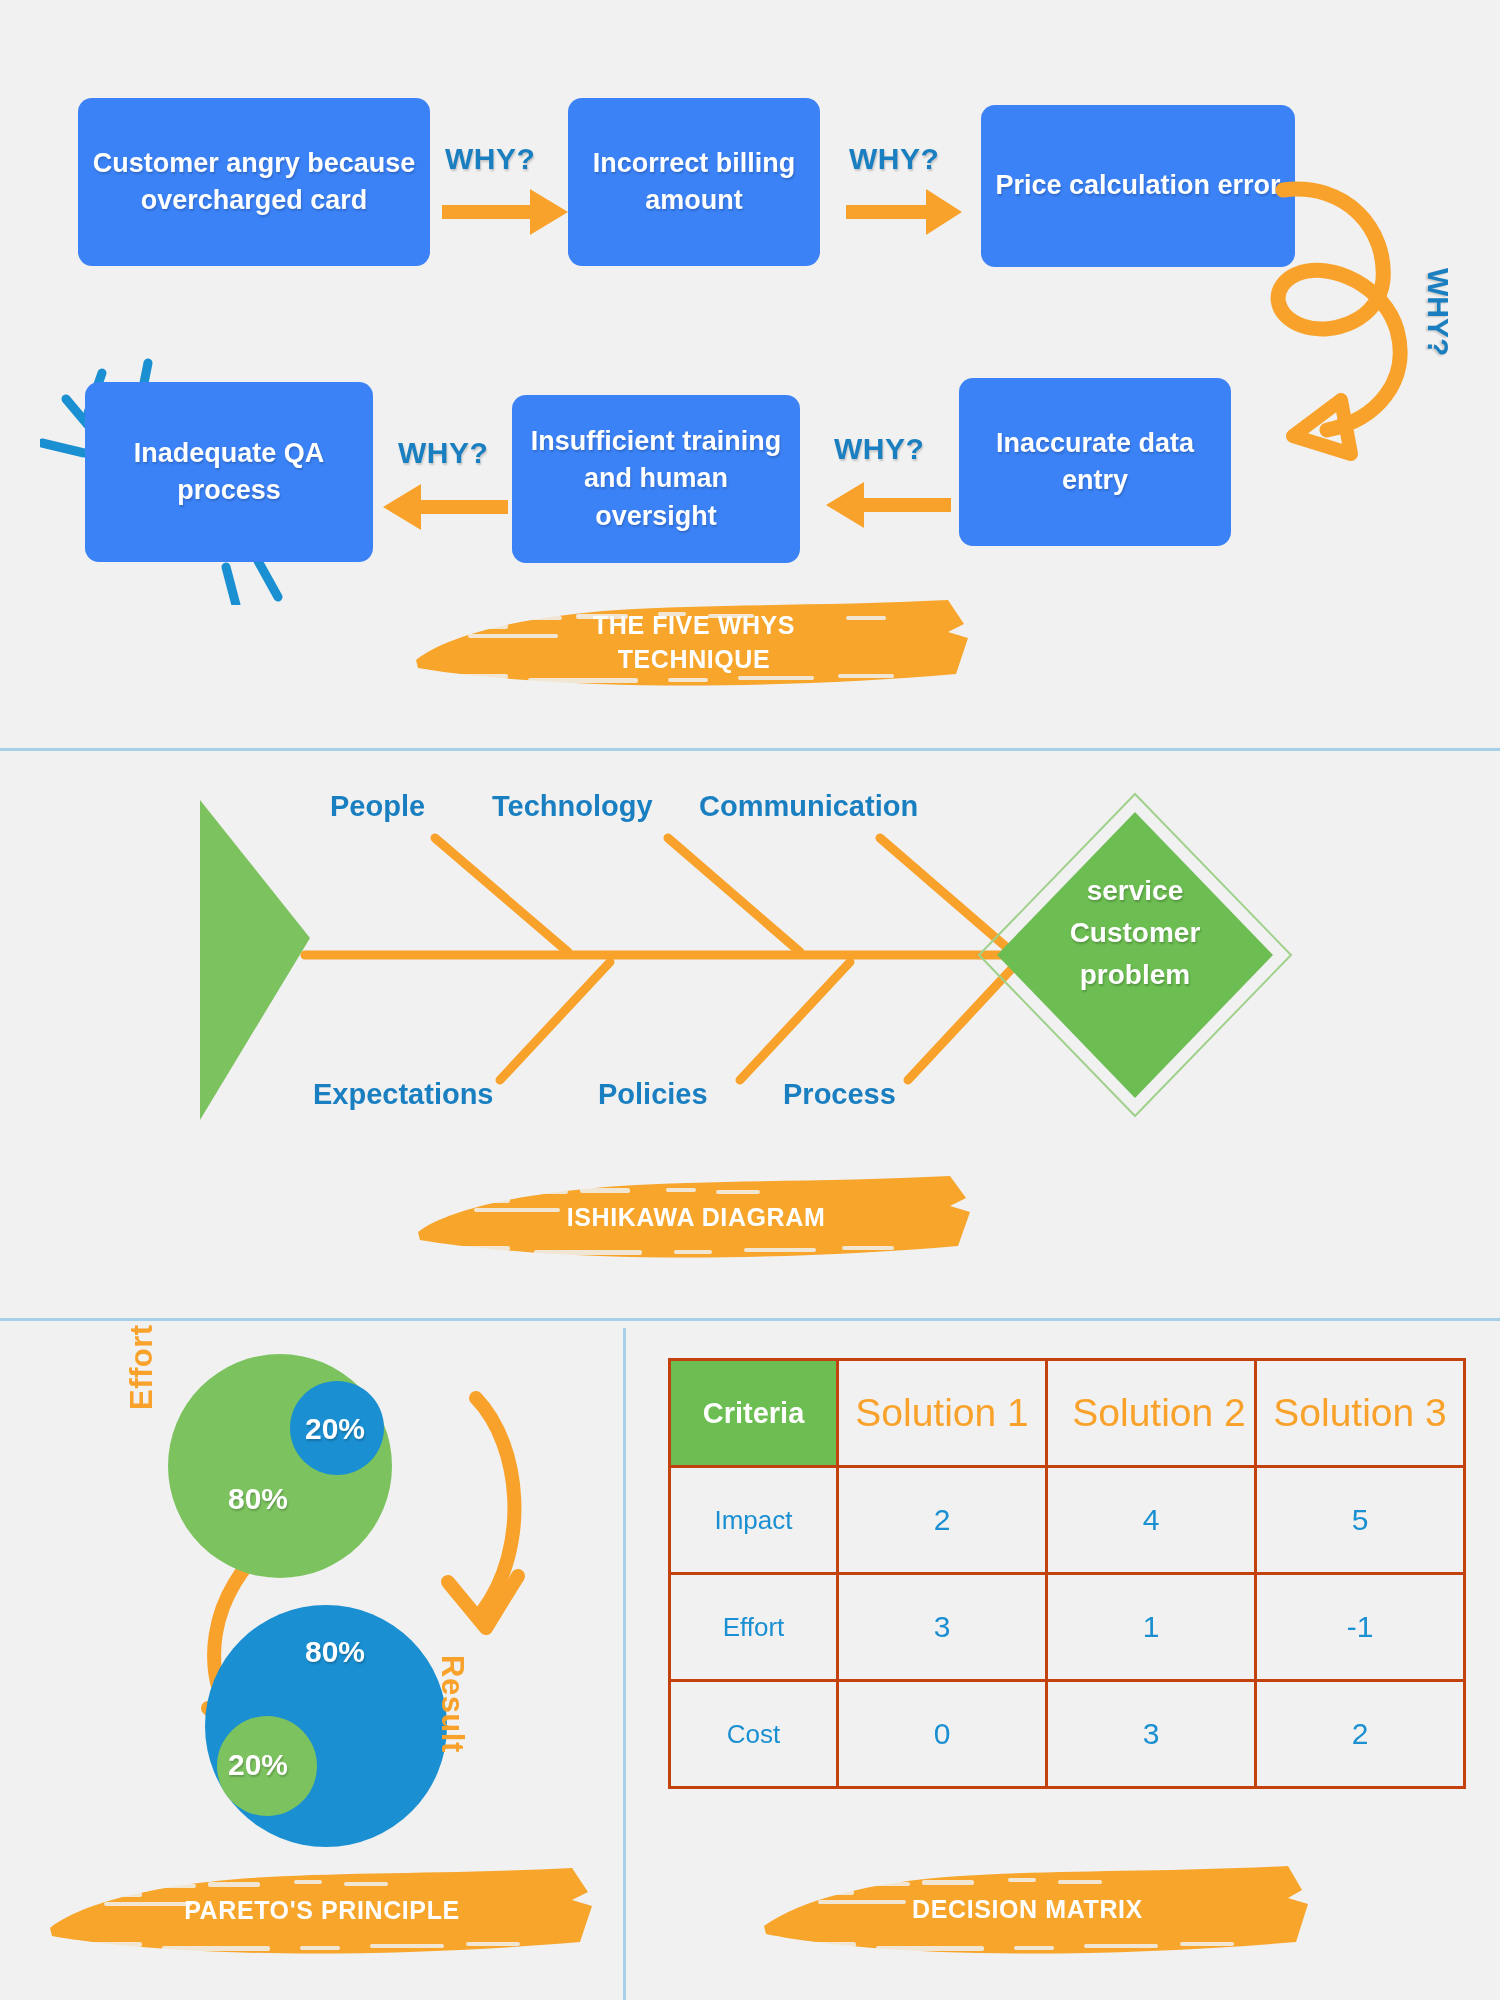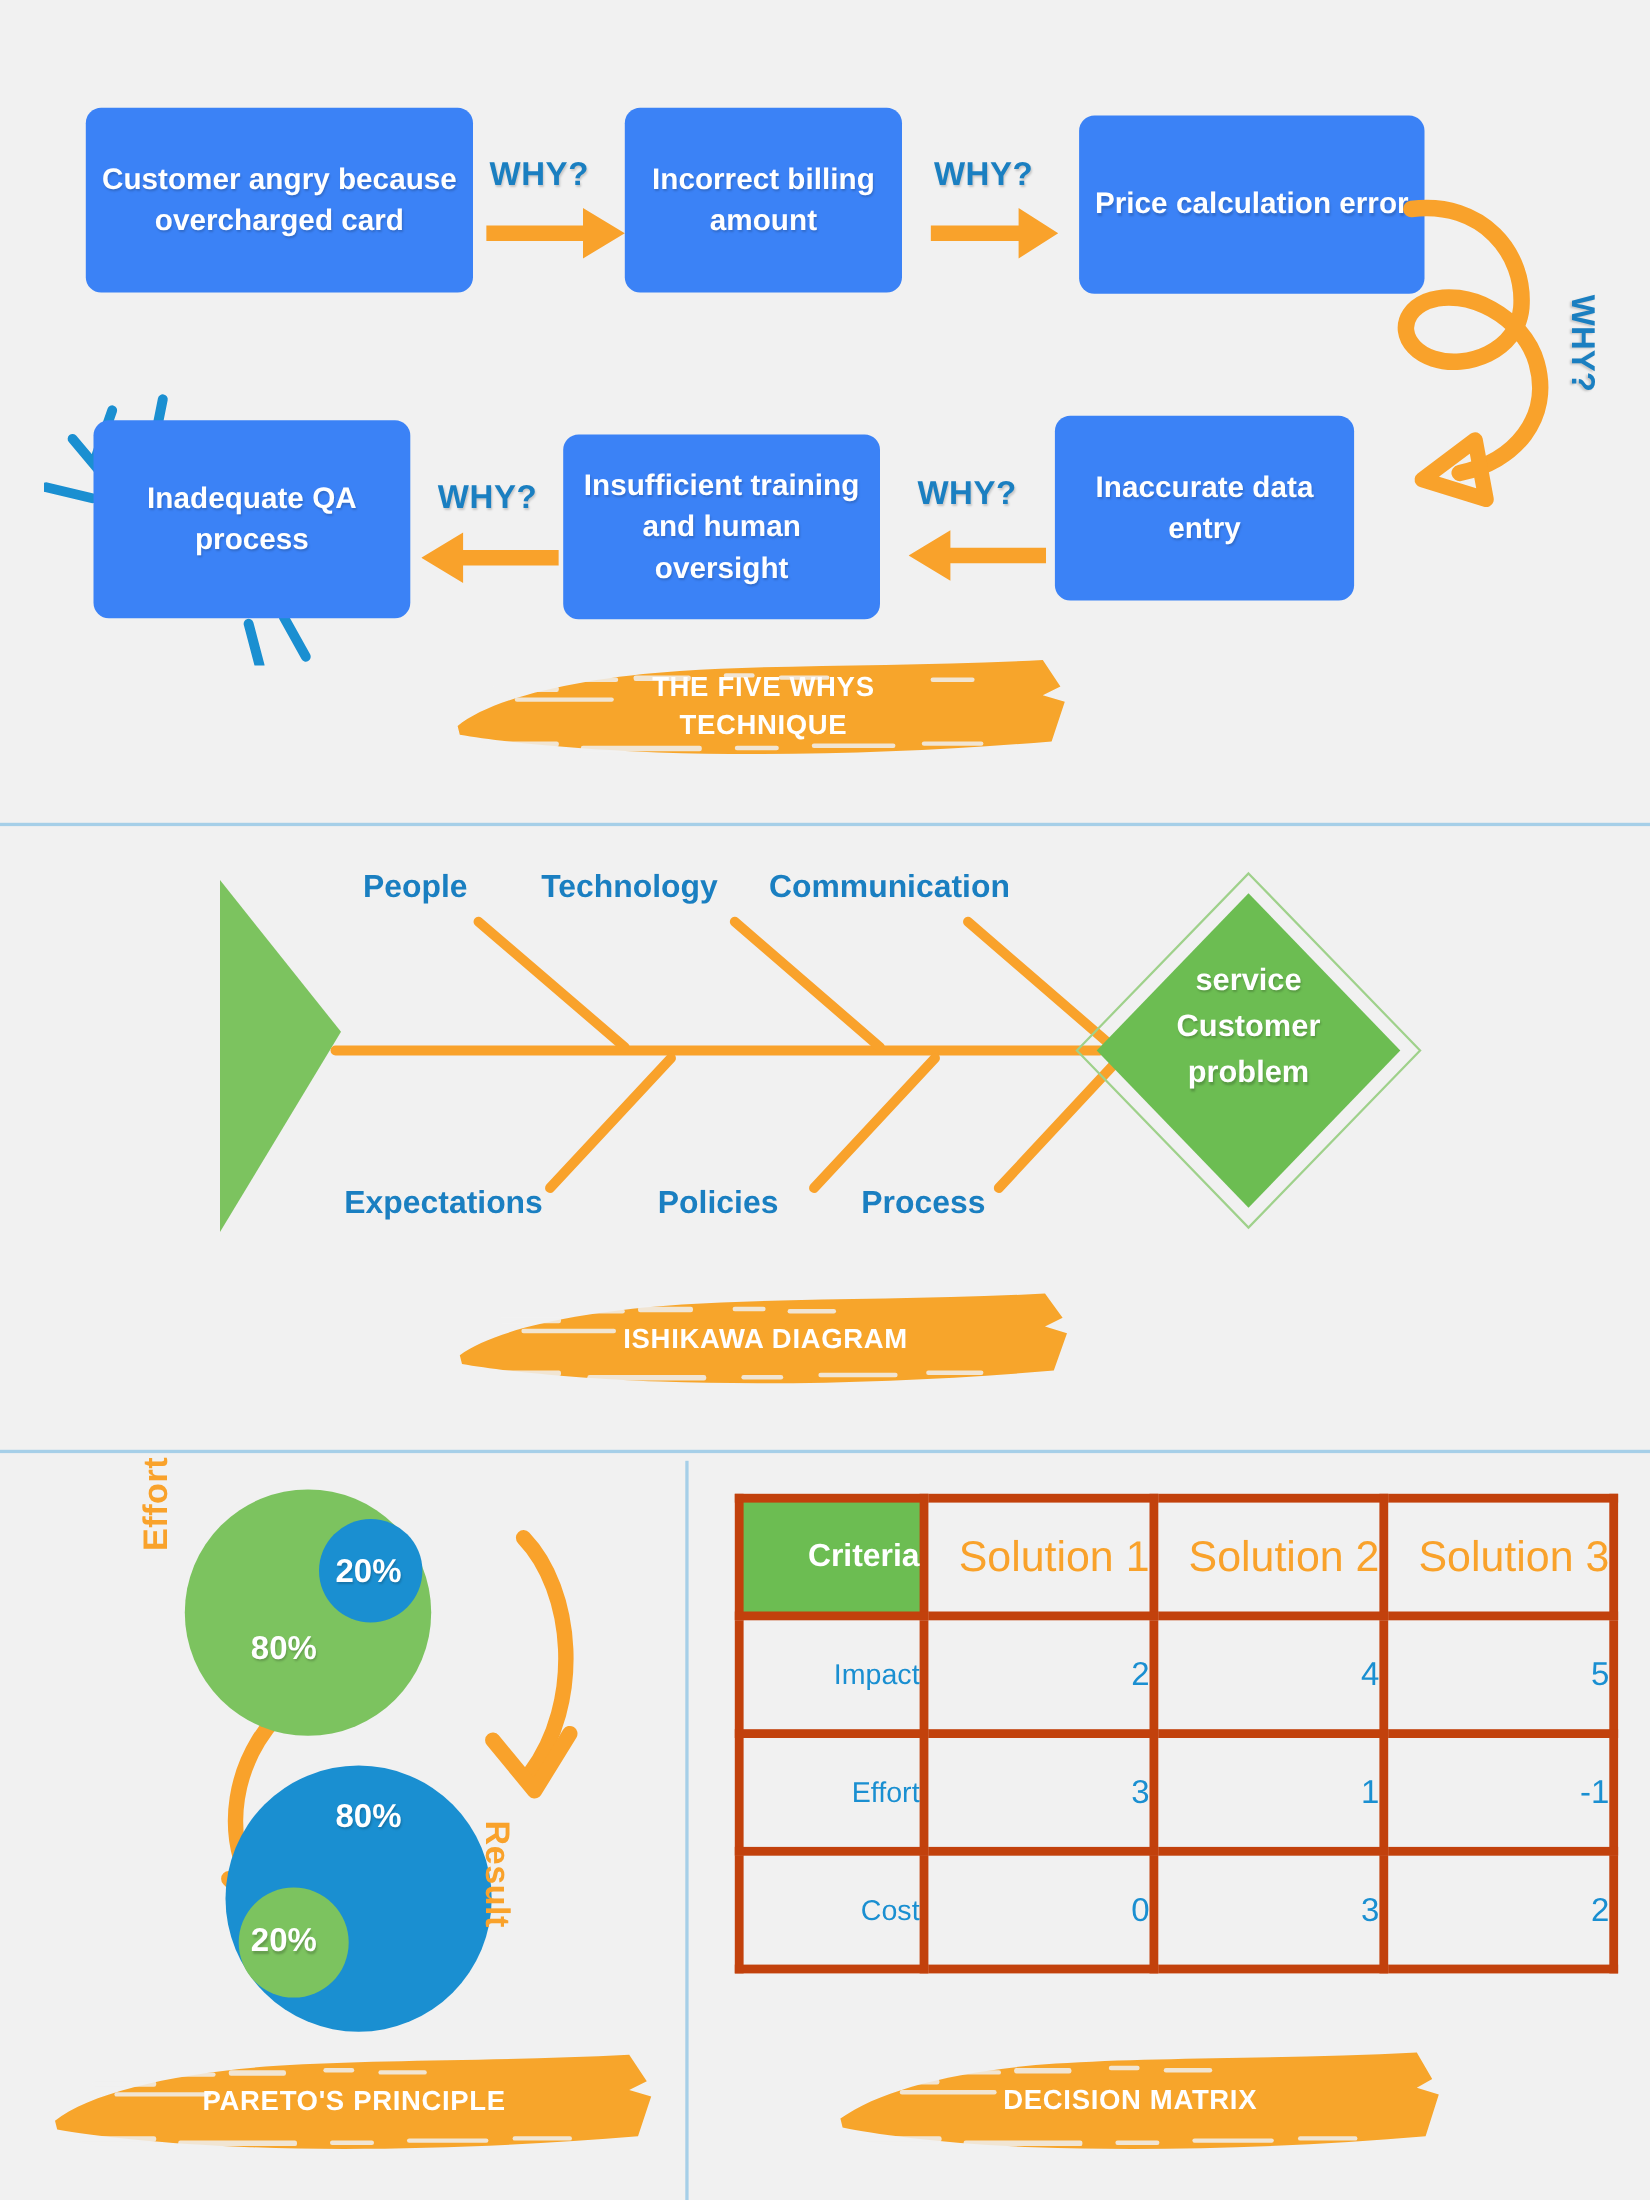--- a/index.html
+++ b/index.html
@@ -80,23 +80,23 @@
     font-size: 31px; letter-spacing: .5px;
   }
 
   
   .matrix {
     position: absolute;
     border-collapse: collapse;
     table-layout: fixed;
   }
   .matrix td {
-    border: 8px solid #c2410c;
+    border: 3px solid #c2410c;
     height: 107px;
-    text-align: right;
+    text-align: center;
     vertical-align: middle;
     background: #f1f1f1;
   }
   .matrix td.crit-head {
     background: #6cbd52; color: #fff;
     font-weight: bold; font-size: 29px;
   }
   .matrix td.sol-head {
     color: #f9a22b; font-weight: normal; font-size: 39px;
   }

